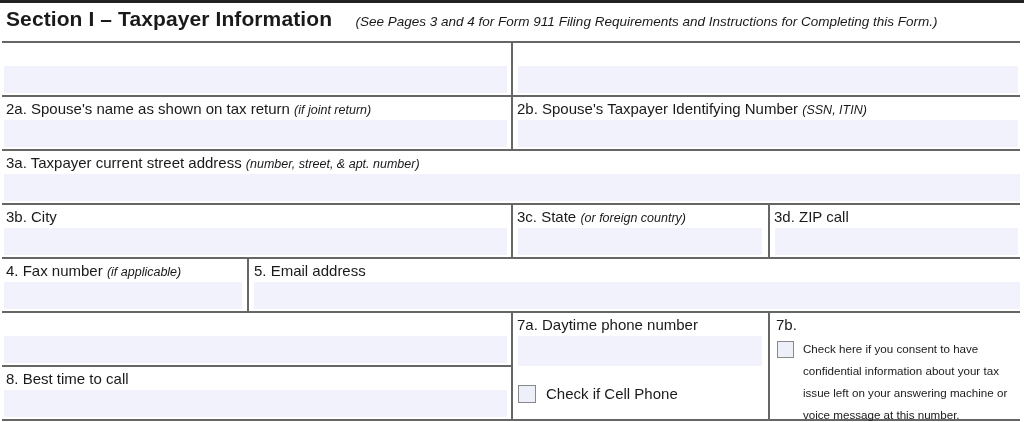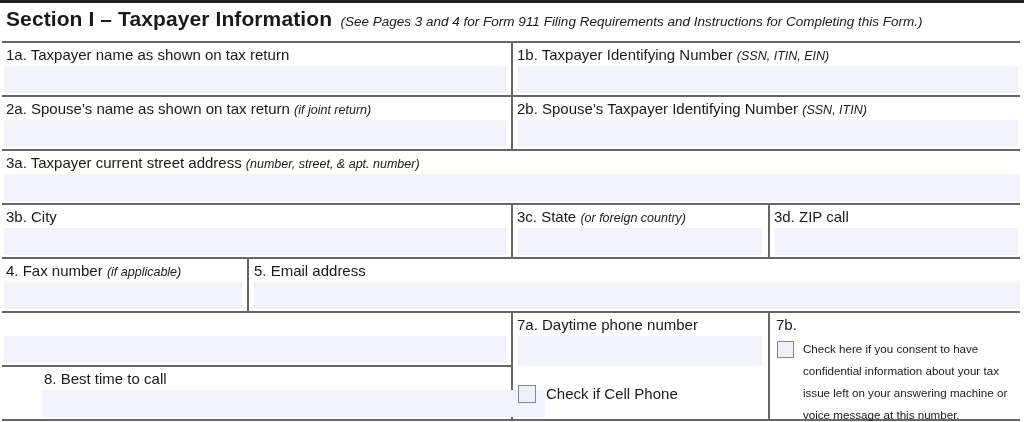--- a/index.html
+++ b/index.html
@@ -1,20 +1,20 @@
 <!DOCTYPE html>
 <html><head>
 <meta charset="utf-8">
 <style>
   html,body{margin:0;padding:0;background:#fff;}
   body{width:1024px;height:422px;overflow:hidden;position:relative;font-family:"Liberation Sans",sans-serif;color:#1a1a1a;}
   .topline{position:absolute;left:0;top:0;width:1024px;height:3px;background:#222;}
   .title{position:absolute;left:6px;top:7px;white-space:nowrap;}
   .title .main{font-weight:bold;font-size:21px;letter-spacing:0.1px;}
-  .title .note{font-style:italic;font-size:13.5px;margin-left:4px;}
+  .title .note{font-style:italic;font-size:13.5px;margin-left:19px;}
   .hline{position:absolute;height:2px;background:#666;}
   .vline{position:absolute;width:2px;background:#666;}
   .cell{position:absolute;}
   .label{position:absolute;left:4px;top:3px;font-size:15px;white-space:nowrap;}
   .label i{font-size:12.5px;}
   .field{position:absolute;background:#f1f2fb;border:none;outline:none;padding:0 4px;box-sizing:border-box;font-family:"Liberation Sans",sans-serif;font-size:14px;}
   .cb{position:absolute;width:16px;height:16px;border:1px solid #888;background:#eef0f9;box-sizing:border-box;}
   .cblabel{position:absolute;font-size:15px;white-space:nowrap;}
   .consent{position:absolute;font-size:11.6px;line-height:22px;width:210px;}
 </style>
@@ -37,25 +37,23 @@
 <div class="hline" style="left:2px;top:419px;width:1018px;"></div>
 
 <div class="vline" style="left:511px;top:41px;height:110px;"></div>
 <div class="vline" style="left:511px;top:203px;height:56px;"></div>
 <div class="vline" style="left:768px;top:203px;height:56px;"></div>
 <div class="vline" style="left:247px;top:257px;height:56px;"></div>
 <div class="vline" style="left:511px;top:311px;height:110px;"></div>
 <div class="vline" style="left:768px;top:311px;height:110px;"></div>
 
 <div class="cell" style="left:2px;top:43px;width:509px;height:52px;">
-  <div class="label"><span>1a. Taxpayer name as shown on tax return</span></div>
   <input class="field" style="left: 2px; top: 23px; width: 503px; height: 27px;" value="">
 </div>
 <div class="cell" style="left:513px;top:43px;width:507px;height:52px;">
-  <div class="label"><span>1b. Taxpayer Identifying Number</span> <i>(SSN, ITIN, EIN)</i></div>
   <input class="field" style="left: 5px; top: 23px; width: 500px; height: 27px;" value="">
 </div>
 
 <div class="cell" style="left:2px;top:97px;width:509px;height:52px;">
   <div class="label"><span>2a. Spouse's name as shown on tax return</span> <i>(if joint return)</i></div>
   <input class="field" style="left: 2px; top: 23px; width: 503px; height: 27px;" value="">
 </div>
 <div class="cell" style="left:513px;top:97px;width:507px;height:40px;">
   <div class="label"><span>2b. Spouse's Taxpayer Identifying Number</span> <i>(SSN, ITIN)</i></div>
   <input class="field" style="left: 5px; top: 23px; width: 500px; height: 27px;" value="">
@@ -84,21 +82,21 @@
   <input class="field" style="left: 2px; top: 23px; width: 238px; height: 27px;" value="">
 </div>
 <div class="cell" style="left:249px;top:259px;width:771px;height:40px;">
   <div class="label" style="left:5px;"><span>5. Email address</span></div>
   <input class="field" style="left: 5px; top: 23px; width: 766px; height: 27px;" value="">
 </div>
 
 <div class="cell" style="left:2px;top:313px;width:509px;height:52px;">
   <input class="field" style="left: 2px; top: 23px; width: 503px; height: 27px;" value="">
 </div>
-<div class="cell" style="left:2px;top:367px;width:509px;height:52px;margin-left:38px;">
+<div class="cell" style="left:2px;top:367px;width:509px;height:52px;">
   <div class="label"><span>8. Best time to call</span></div>
   <input class="field" style="left: 2px; top: 23px; width: 503px; height: 27px;" value="">
 </div>
 
 <div class="cell" style="left:513px;top:313px;width:255px;height:106px;">
   <div class="label"><span>7a. Daytime phone number</span></div>
   <input class="field" style="left: 5px; top: 23px; width: 244px; height: 30px;" value="">
   <div class="cb" style="left:5px;top:72px;width:18px;height:18px;"></div>
   <div class="cblabel" style="left:33px;top:72px;">Check if Cell Phone</div>
 </div>

